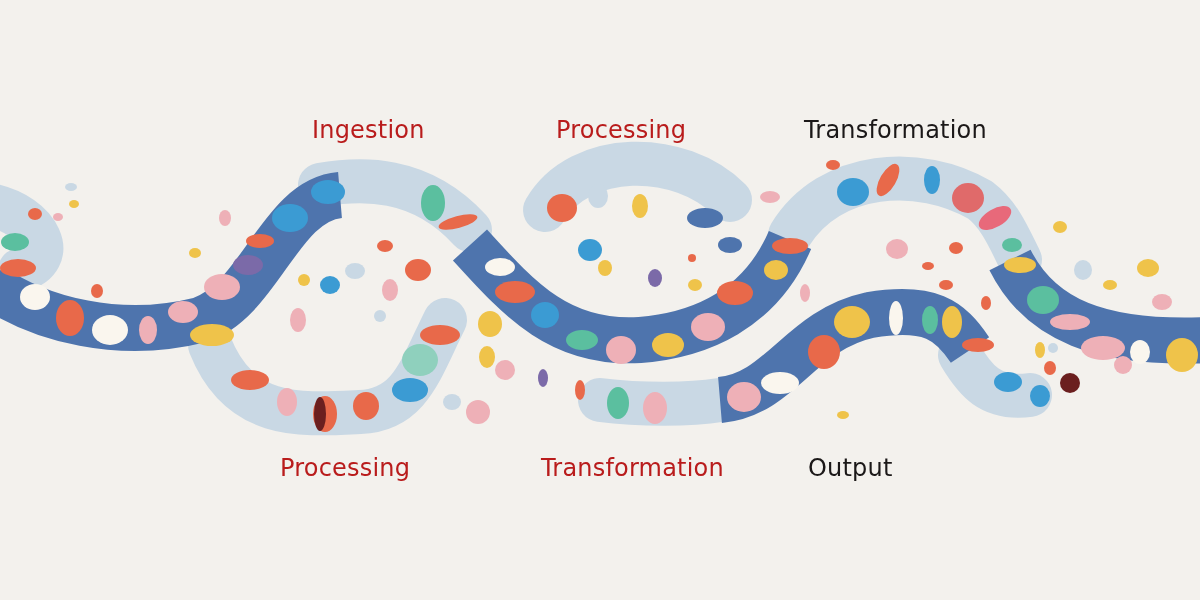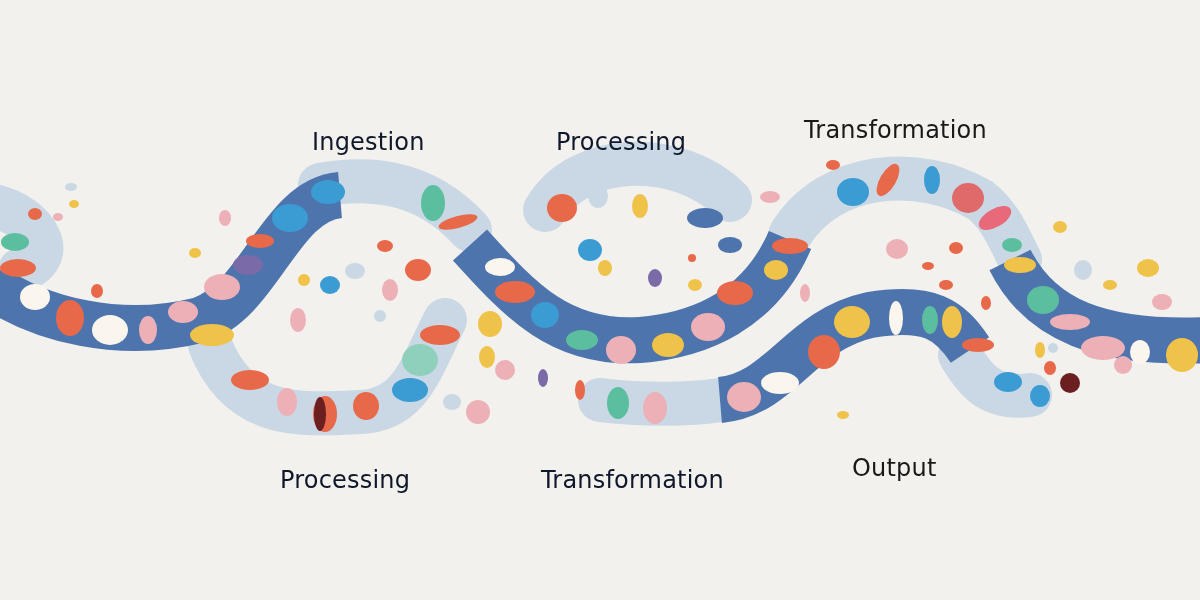--- a/index.html
+++ b/index.html
@@ -9,21 +9,21 @@
       font-family: "DejaVu Sans", "Liberation Sans", sans-serif;
       position: relative;
     }
     .stage {
       position: absolute;
       font-size: 24px;
       letter-spacing: 0.2px;
       white-space: nowrap;
       line-height: 1;
     }
-    .dark-red { color: #0f172a; margin-top: 12px; }
+    .dark-red { color: #b91c1c; }
     .near-black { color: #1b1818; }
     svg.art { position: absolute; left: 0; top: 0; }
   </style>
 </head>
 <body>
 
 <svg class="art" width="1200" height="600" viewBox="0 0 1200 600">
 
   <g fill="none" stroke="#c9d8e4" stroke-linecap="round" stroke-width="44">
     <path d="M -10 205 C 40 215, 60 260, 20 270"></path>
@@ -156,13 +156,13 @@
     <ellipse cx="843" cy="415" rx="6" ry="4" fill="#efc34a"></ellipse>
   </g>
 </svg>
 
 <div class="stage dark-red" style="left:312px; top:118px;">Ingestion</div>
 <div class="stage dark-red" style="left:556px; top:118px;">Processing</div>
 <div class="stage near-black" style="left:804px; top:118px;">Transformation</div>
 
 <div class="stage dark-red" style="left:280px; top:456px;">Processing</div>
 <div class="stage dark-red" style="left:541px; top:456px;">Transformation</div>
-<div class="stage near-black" style="left:852px; top:456px;">Output</div>
+<div class="stage near-black" style="left:808px; top:456px;">Output</div>
 
 </body></html>

